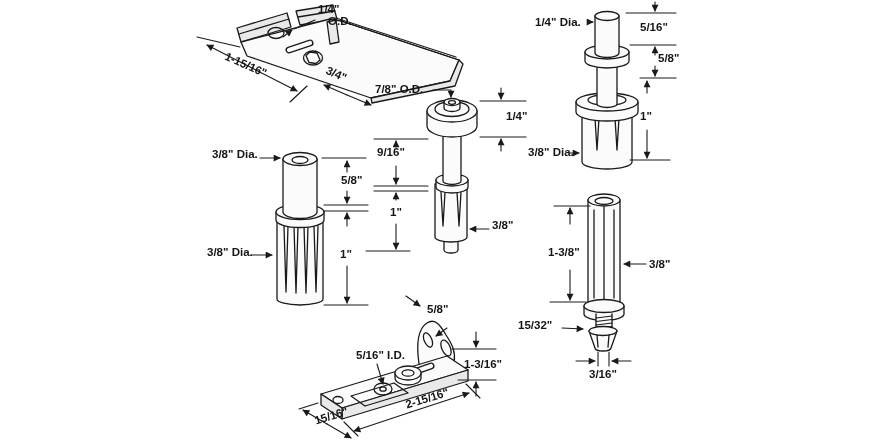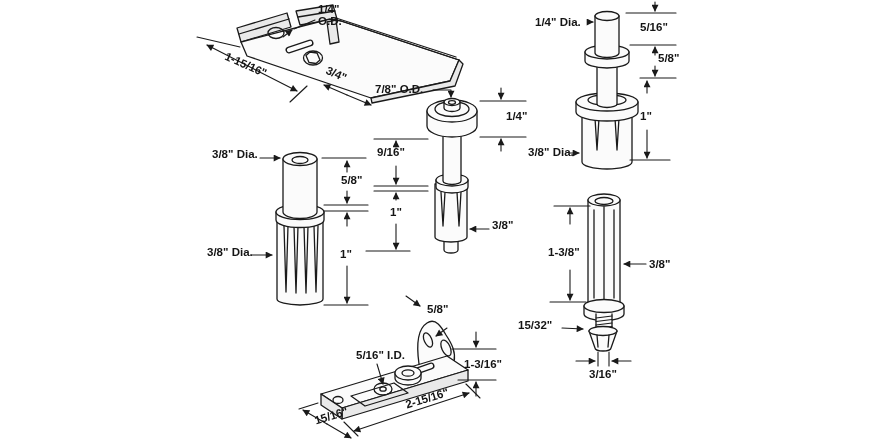--- a/index.html
+++ b/index.html
@@ -200,21 +200,21 @@
       <line class="dim" x1="344" y1="422" x2="358" y2="436"></line>
       <line class="dim" x1="466" y1="384" x2="480" y2="398"></line>
       <line class="dim" x1="327" y1="424" x2="303" y2="410" marker-end="url(#ah)"></line>
       <line class="dim" x1="327" y1="424" x2="351" y2="438" marker-end="url(#ah)"></line>
       <line class="dim" x1="318" y1="403" x2="299" y2="409"></line>
     </g>
   </g>
 </svg>
 
 <div class="lbl" style="left:318px;top:3px">1/4"</div>
-<div class="lbl" style="left:318px;top:15px">O.D.</div>
+<div class="lbl" style="left:328px;top:15px">O.D.</div>
 <div class="lbl" style="left:228px;top:50px;transform:rotate(24deg)">1-15/16"</div>
 <div class="lbl" style="left:329px;top:64px;transform:rotate(24deg)">3/4"</div>
 
 <div class="lbl" style="left:535px;top:16px">1/4" Dia.</div>
 <div class="lbl" style="left:640px;top:21px">5/16"</div>
 <div class="lbl" style="left:658px;top:52px">5/8"</div>
 <div class="lbl" style="left:640px;top:110px">1"</div>
 <div class="lbl" style="left:528px;top:146px">3/8" Dia.</div>
 
 <div class="lbl" style="left:375px;top:83px">7/8" O.D.</div>

